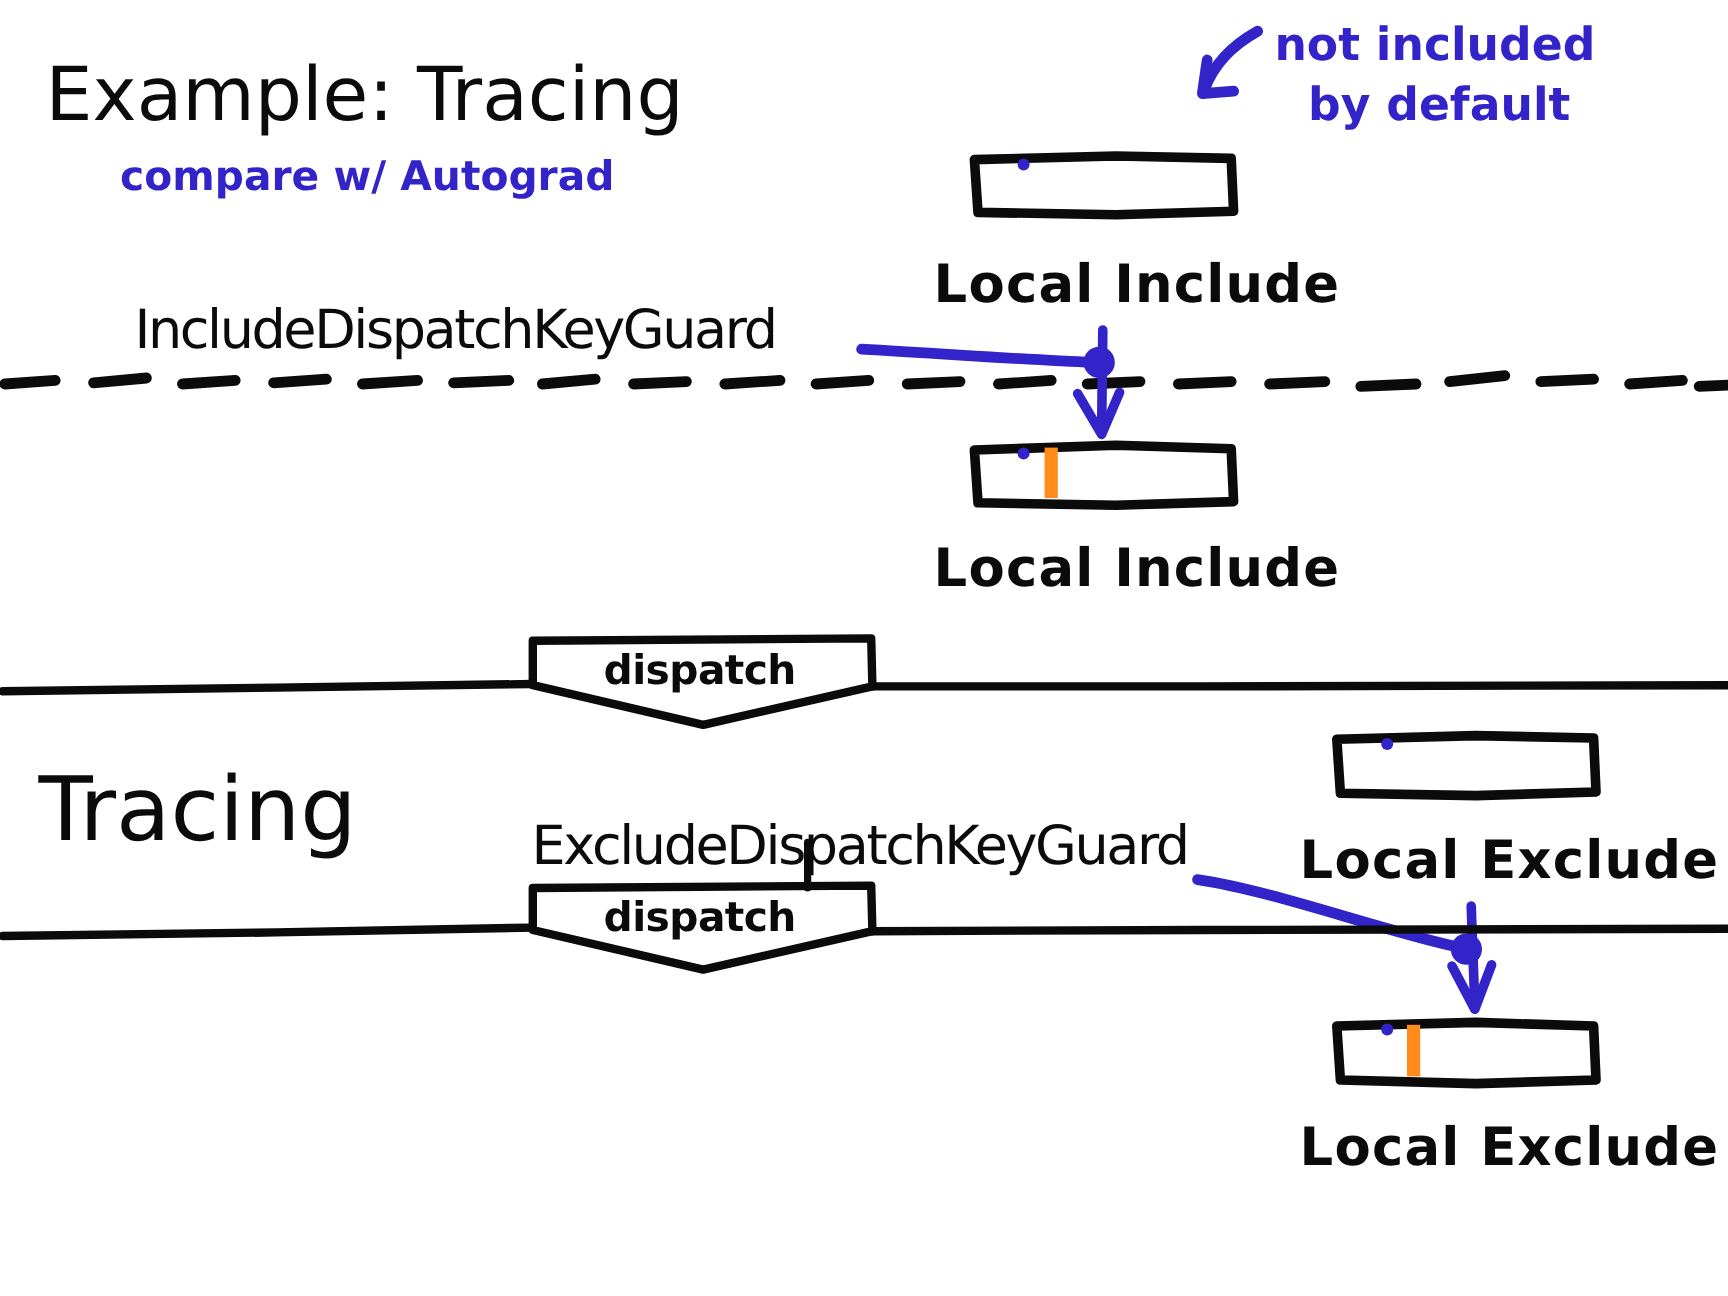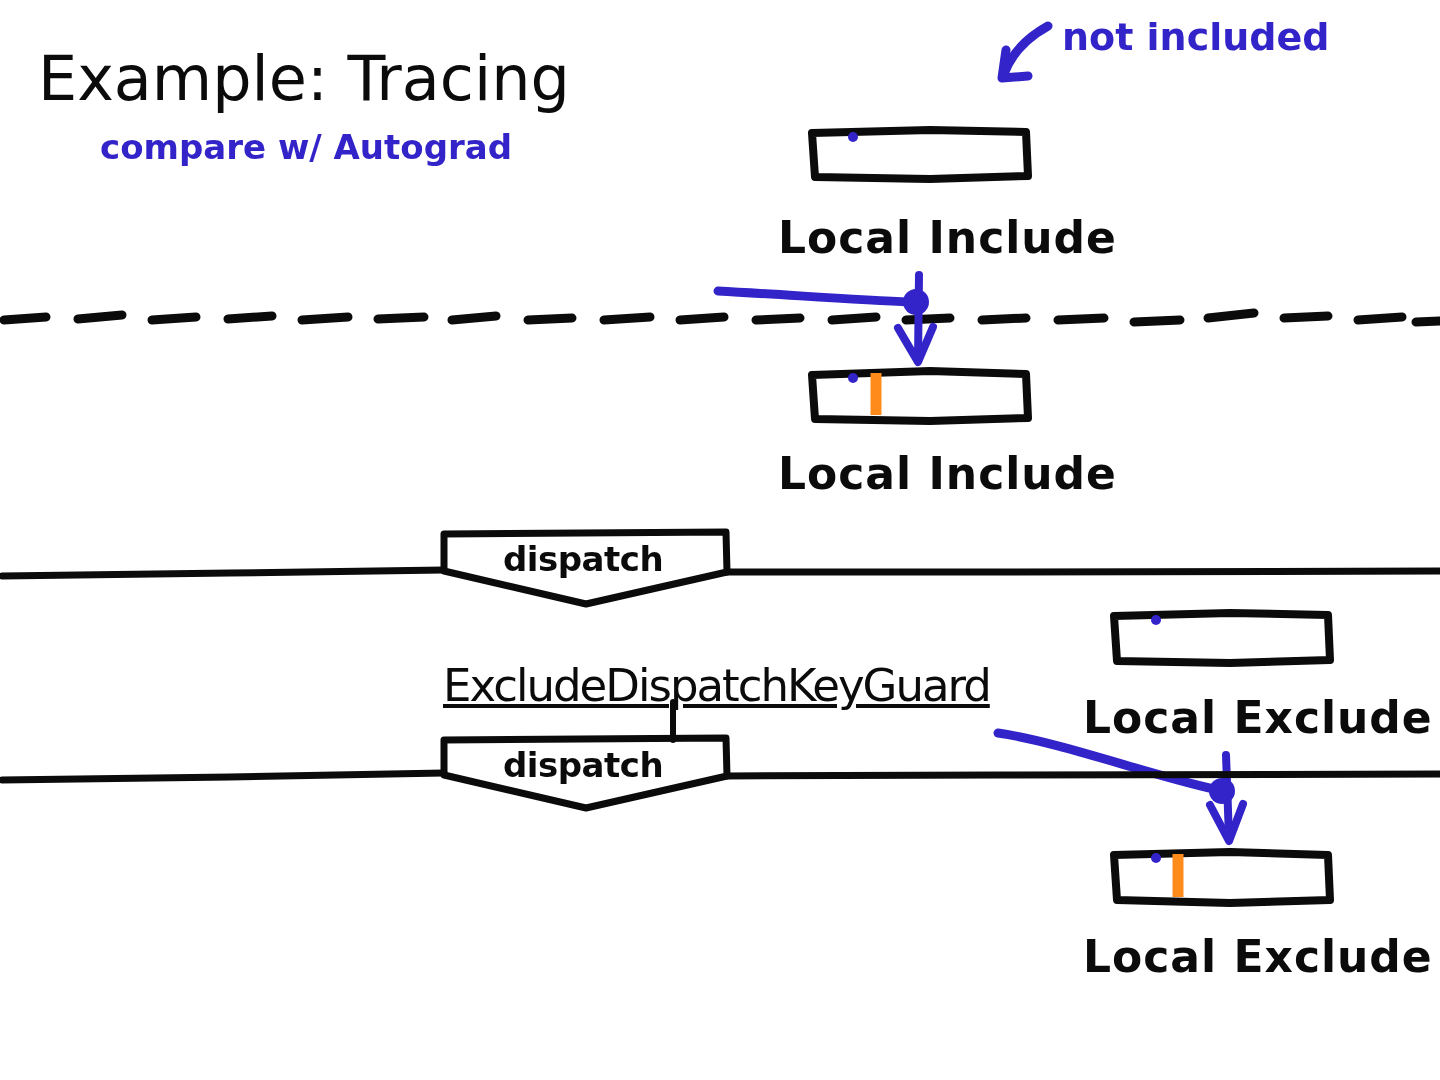--- a/index.html
+++ b/index.html
@@ -155,30 +155,33 @@
     </g>
 
   </svg>
 
   <div class="tlabel t-title" style="left:38px; top:48px;">Example: Tracing</div>
 
   <div class="tlabel t-sub blue" style="left:100px; top:130px;">compare w/ Autograd</div>
 
   <div class="tlabel t-annot blue" style="left:1062px; top:18px;">not included</div>
 
+  <div class="tlabel t-annot blue" style="left:1090px; top:68px;">by default</div>
 
+  <div class="tlabel t-guard" style="left:112px; top:252px;">IncludeDispatchKeyGuard</div>
 
   <div class="tlabel t-boxlabel" style="left:778px; top:216px;">Local Include</div>
 
   <div class="tlabel t-boxlabel" style="left:778px; top:452px;">Local Include</div>
 
   <div class="tlabel t-dispatch" style="left:503px; top:542px;">dispatch</div>
 
+  <div class="tlabel t-lane" style="left:32px; top:638px;">Tracing</div>
 
-  <div class="tlabel t-guard" style="left:443px; top:663px;text-decoration:underline;">ExcludeDispatchKeyGuard</div>
+  <div class="tlabel t-guard" style="left:443px; top:682px;">ExcludeDispatchKeyGuard</div>
 
   <div class="tlabel t-boxlabel" style="left:1083px; top:696px;">Local Exclude</div>
 
   <div class="tlabel t-dispatch" style="left:503px; top:748px;">dispatch</div>
 
 
   <div class="tlabel t-boxlabel" style="left:1083px; top:935px;">Local Exclude</div>
 
 </div>
 

